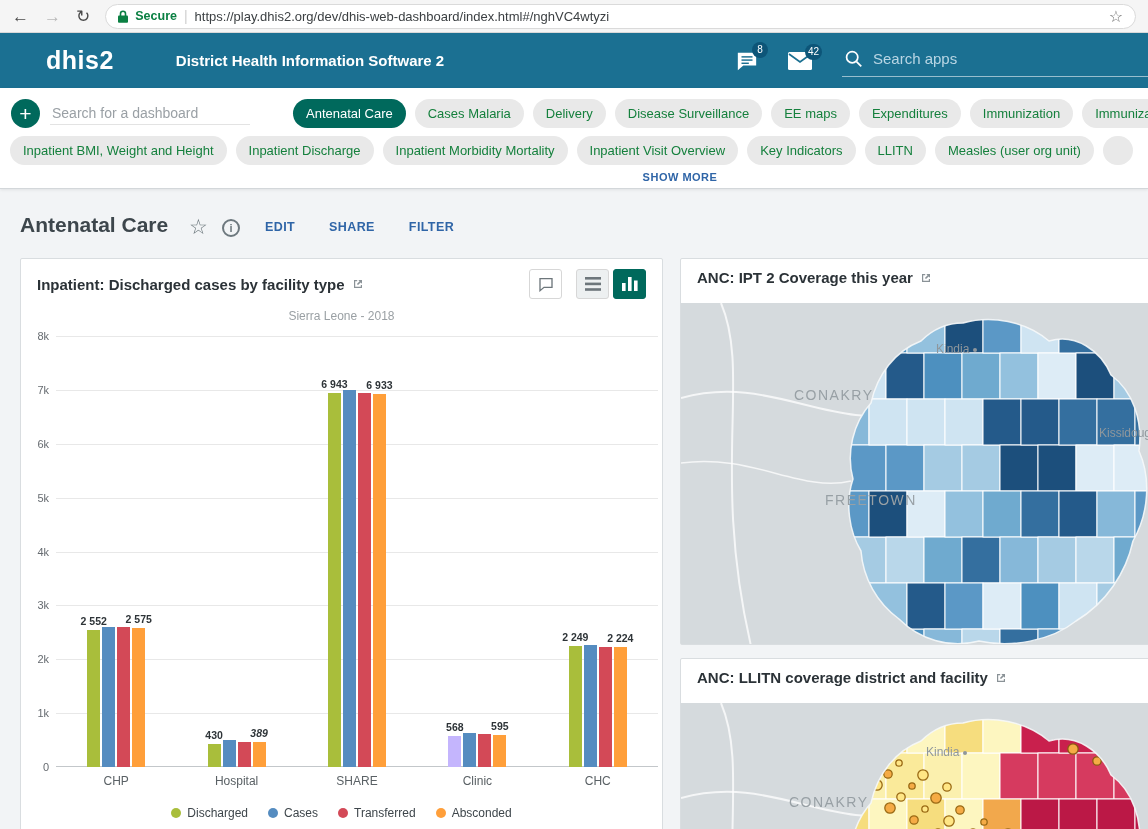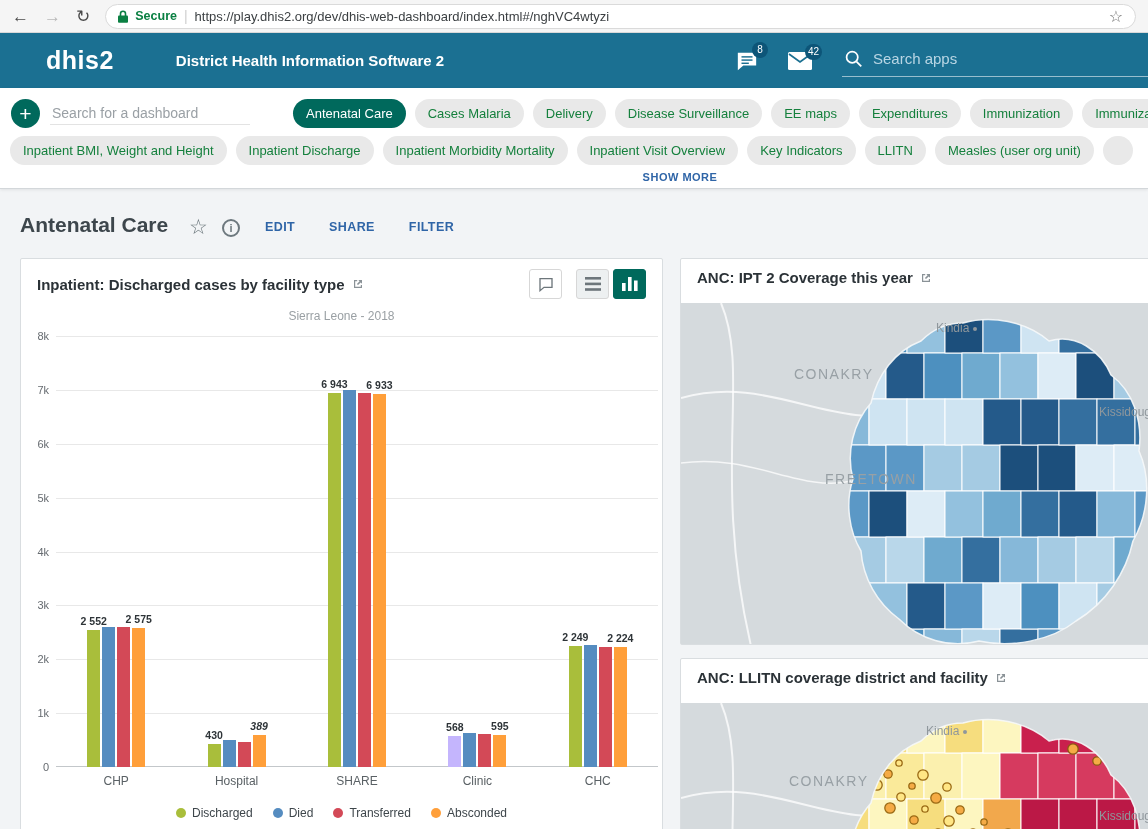--- a/index.html
+++ b/index.html
@@ -87,21 +87,21 @@
   .cat-label { position:absolute; top:100%; margin-top:7px; width:100%; text-align:center; font-size:12px; color:#5a6165; }
   #legend { position:absolute; top:547px; left:0; width:100%; display:flex; justify-content:center; gap:20px;
     font-size:12px; color:#3e464b; }
   .legend-item { display:flex; align-items:center; gap:6px; cursor:pointer; }
   .legend-dot { width:10px; height:10px; border-radius:50%; }
 
   
   #map-card-1 { left:680px; top:258px; width:500px; height:387px; }
   #map-card-2 { left:680px; top:658px; width:500px; height:420px; }
   .map-area { position:absolute; left:0; right:0; bottom:0; top:44px; overflow:hidden; background:#d5dadd; cursor:grab; }
-  .map-label { position:absolute; color:#98a0a5; font-size:11px; white-space:nowrap; }
+  .map-label { position:absolute; color:#98a0a5; font-size:11px; white-space:nowrap;margin-top:21px; }
   .map-label.city { font-size:12px; color:#8f979c; }
   .map-label.caps { text-transform:uppercase; letter-spacing:1.5px; font-size:14px; }
   .city-dot { display:inline-block; width:4px; height:4px; border-radius:50%; background:#8f979c; margin-left:4px; vertical-align:middle; }
   #map-card-1 .lbl-kindia { left:255px; top:18px; }
   #map-card-1 .lbl-conakry { left:113px; top:63px; }
   #map-card-1 .lbl-freetown { left:144px; top:168px; }
   #map-card-1 .lbl-kissidougou { left:418px; top:102px; }
   #map-card-2 .lbl-kindia { left:245px; top:21px; }
   #map-card-2 .lbl-conakry { left:108px; top:70px; }
   #map-card-2 .lbl-kissidougou { left:418px; top:106px; }
@@ -263,21 +263,21 @@
           </div>
           <div class="cat-label">CHP</div>
         </div>
         <div class="group" style="left: 120.4px; width: 120.4px;">
           <div class="bars">
             <div class="bar" style="height: 23.1662px; background: rgb(169, 190, 59);">
               <div class="bar-label">430</div>
             </div>
             <div class="bar" style="height: 26.9375px; background: rgb(85, 140, 192);"></div>
             <div class="bar" style="height: 25.3212px; background: rgb(211, 73, 87);"></div>
-            <div class="bar" style="height: 32px; background: rgb(255, 159, 58); font-style: italic;">
+            <div class="bar" style="height: 25px; background: rgb(255, 159, 58); font-style: italic;">
               <div class="bar-label">389</div>
             </div>
           </div>
           <div class="cat-label">Hospital</div>
         </div>
         <div class="group" style="left: 240.8px; width: 120.4px;">
           <div class="bars">
             <div class="bar" style="height: 374.054px; background: rgb(169, 190, 59);">
               <div class="bar-label">6 943</div>
             </div>
@@ -316,21 +316,21 @@
           <div class="cat-label">CHC</div>
         </div>
       </div>
     <div id="legend">
         <div class="legend-item">
           <span class="legend-dot" style="background: rgb(169, 190, 59);"></span>
           <span>Discharged</span>
         </div>
         <div class="legend-item">
           <span class="legend-dot" style="background: rgb(85, 140, 192);"></span>
-          <span>Died</span>
+          <span>Cases</span>
         </div>
         <div class="legend-item">
           <span class="legend-dot" style="background: rgb(211, 73, 87);"></span>
           <span>Transferred</span>
         </div>
         <div class="legend-item">
           <span class="legend-dot" style="background: rgb(255, 159, 58);"></span>
           <span>Absconded</span>
         </div>
       </div>

